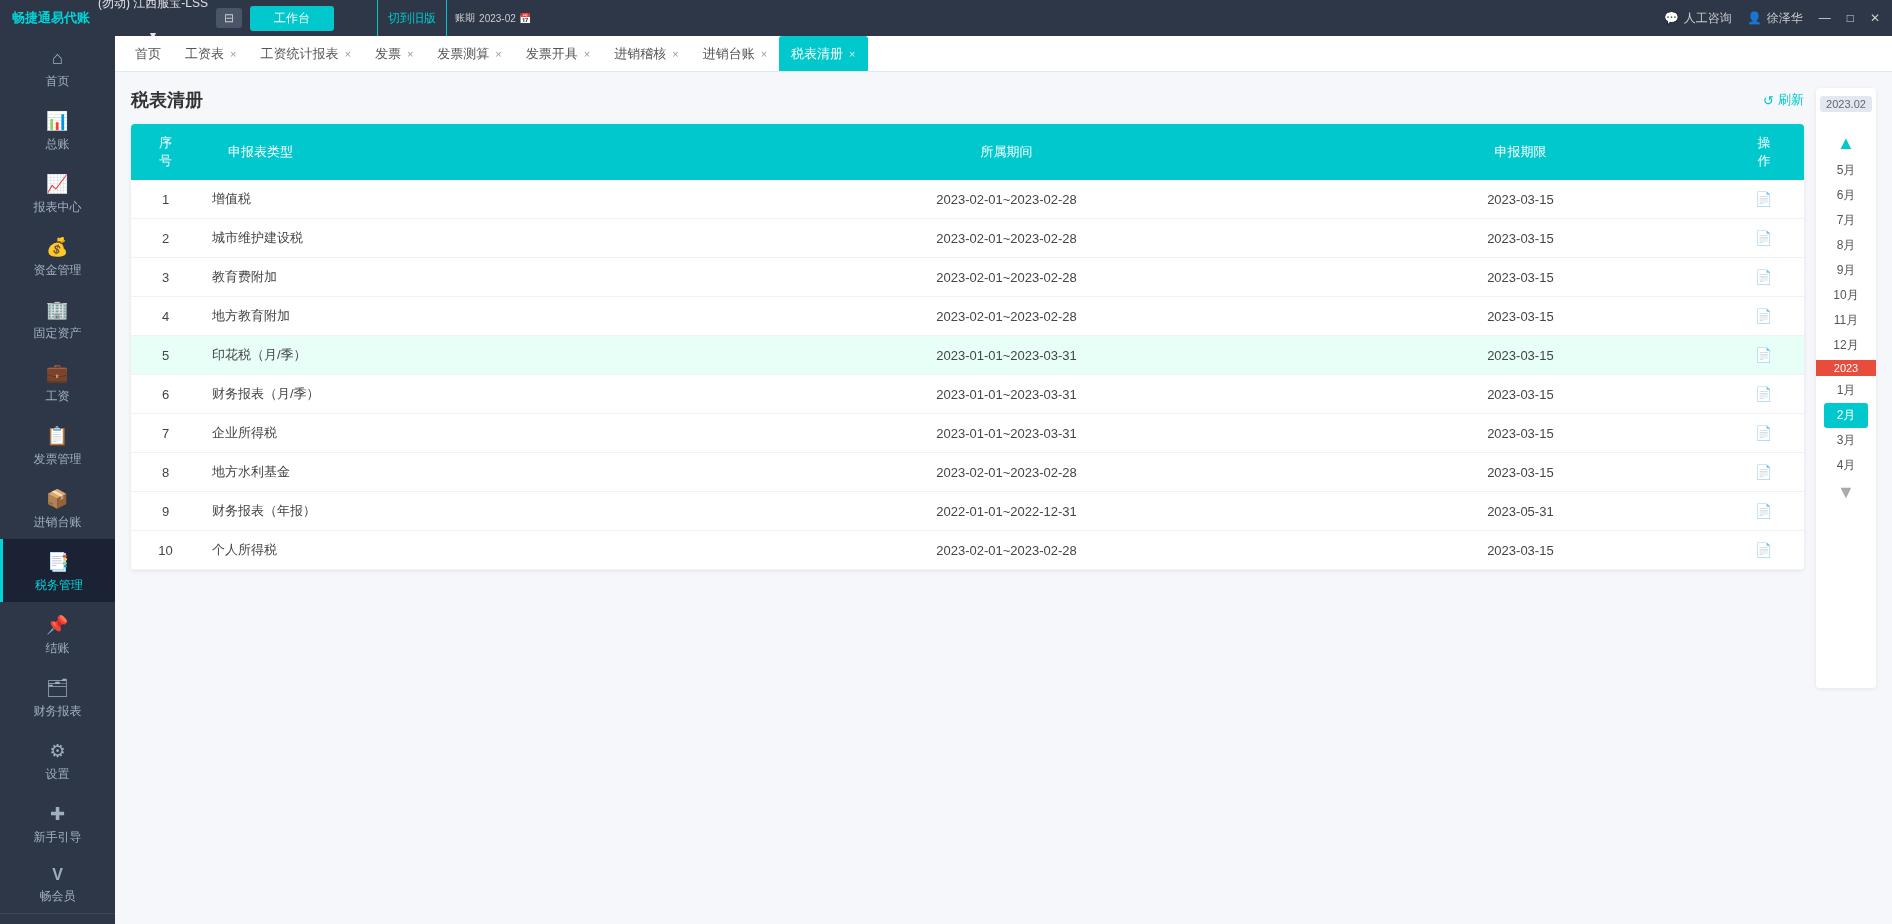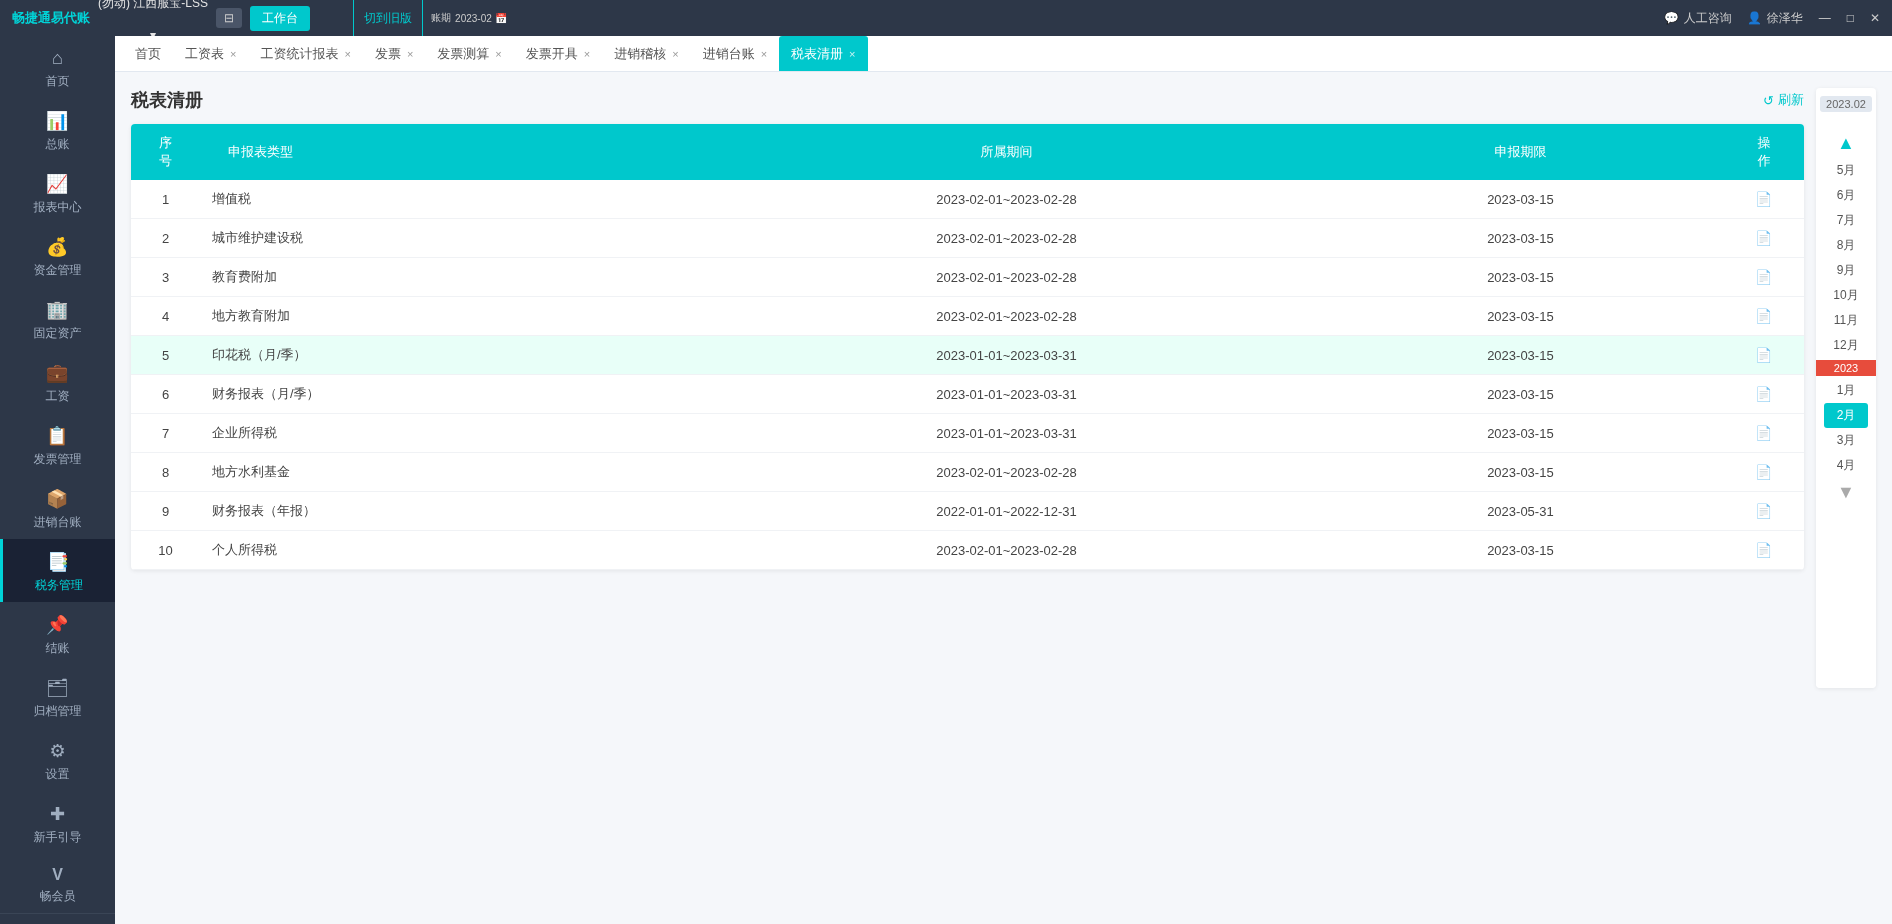--- a/index.html
+++ b/index.html
@@ -11,21 +11,21 @@
       background: #2d3748;
       display: flex;
       padding: 0 12px;
       justify-content: space-between;
       flex-shrink: 0;
     }
     .topbar-left { display: flex; align-items: center; gap: 8px; }
     .topbar-logo { color: #00d4d8; font-size: 13px; font-weight: bold; }
     .topbar-company { color: #e5e5e5; font-size: 12px; display: flex; align-items: center; gap: 16px; flex-direction: column; }
     .topbar-icon-btn { background: #4a5568; border: none; color: #ccc; padding: 3px 8px; border-radius: 3px; cursor: pointer; font-size: 12px; }
-    .topbar-btn { background: #00c8cc; border: none; color: #fff; padding: 4px 12px; border-radius: 3px; cursor: pointer; font-size: 12px; }
+    .topbar-btn { background: #00c8cc; border: none; color: #fff; padding: 4px 24px; border-radius: 3px; cursor: pointer; font-size: 12px; }
     .topbar-switch-btn { background: transparent; border: 1px solid #00c8cc; color: #00c8cc; padding: 16px 10px; border-radius: 3px; cursor: pointer; font-size: 12px; margin-left: 35px; }
     .topbar-period { color: #ccc; font-size: 10px; display: flex; align-items: center; gap: 4px; }
     .topbar-right { display: flex; align-items: center; gap: 16px; color: #ccc; font-size: 12px; }
     .topbar-right span { cursor: pointer; display: flex; align-items: center; gap: 4px; }
 
     
     .main-layout { display: flex; flex: 1; overflow: hidden; }
 
     
     .sidebar {
@@ -237,21 +237,21 @@
     <div class="sidebar-item active">
       <span class="sidebar-icon">📑</span>
       <span>税务管理</span>
     </div>
     <div class="sidebar-item">
       <span class="sidebar-icon">📌</span>
       <span>结账</span>
     </div>
     <div class="sidebar-item">
       <span class="sidebar-icon">🗂</span>
-      <span>归档管理</span>
+      <span>财务报表</span>
     </div>
     <div class="sidebar-item">
       <span class="sidebar-icon">⚙</span>
       <span>设置</span>
     </div>
     <div class="sidebar-item">
       <span class="sidebar-icon">✚</span>
       <span>新手引导</span>
     </div>
     <div class="sidebar-item">

